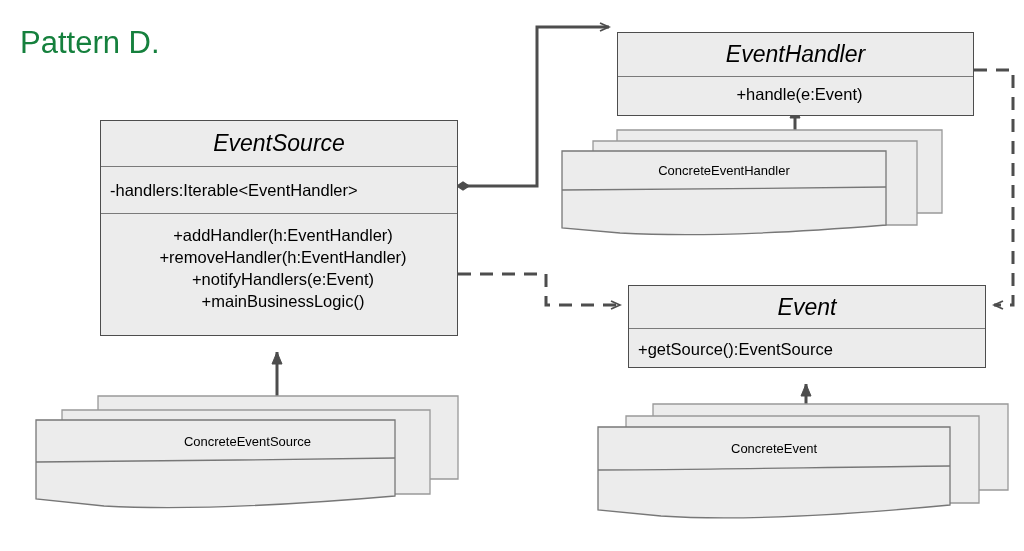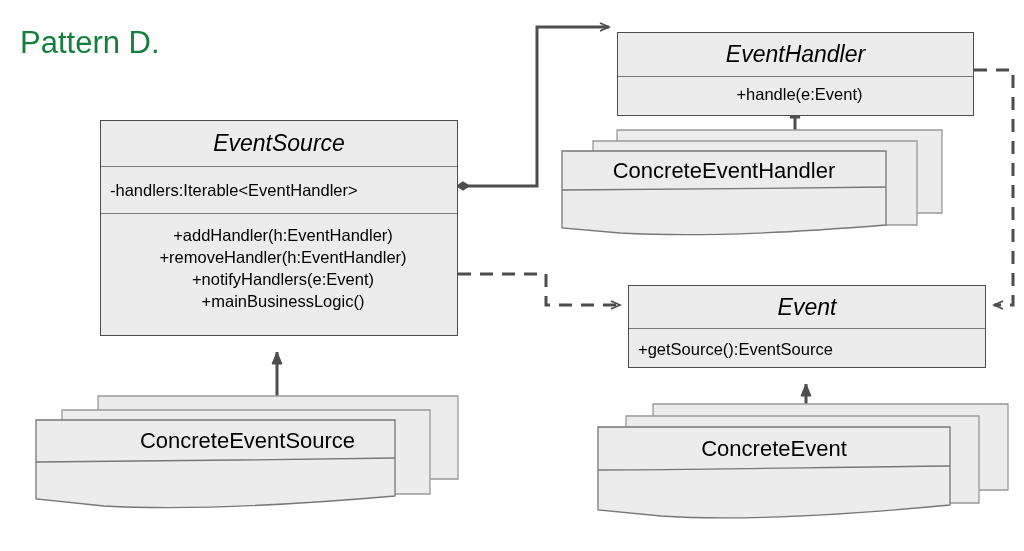--- a/index.html
+++ b/index.html
@@ -76,21 +76,21 @@
     position: absolute;
     top: 0;
     left: 0;
     overflow: visible;
   }
   .stack-label {
     position: absolute;
     display: flex;
     align-items: center;
     justify-content: center;
-    font-size: 22px;
+    font-size: 13px;
     white-space: nowrap;
     pointer-events: none;
   }
 </style>
 </head>
 <body>
 
 <div id="diagram-root">
 
   <div class="page-title">Pattern D.</div>

